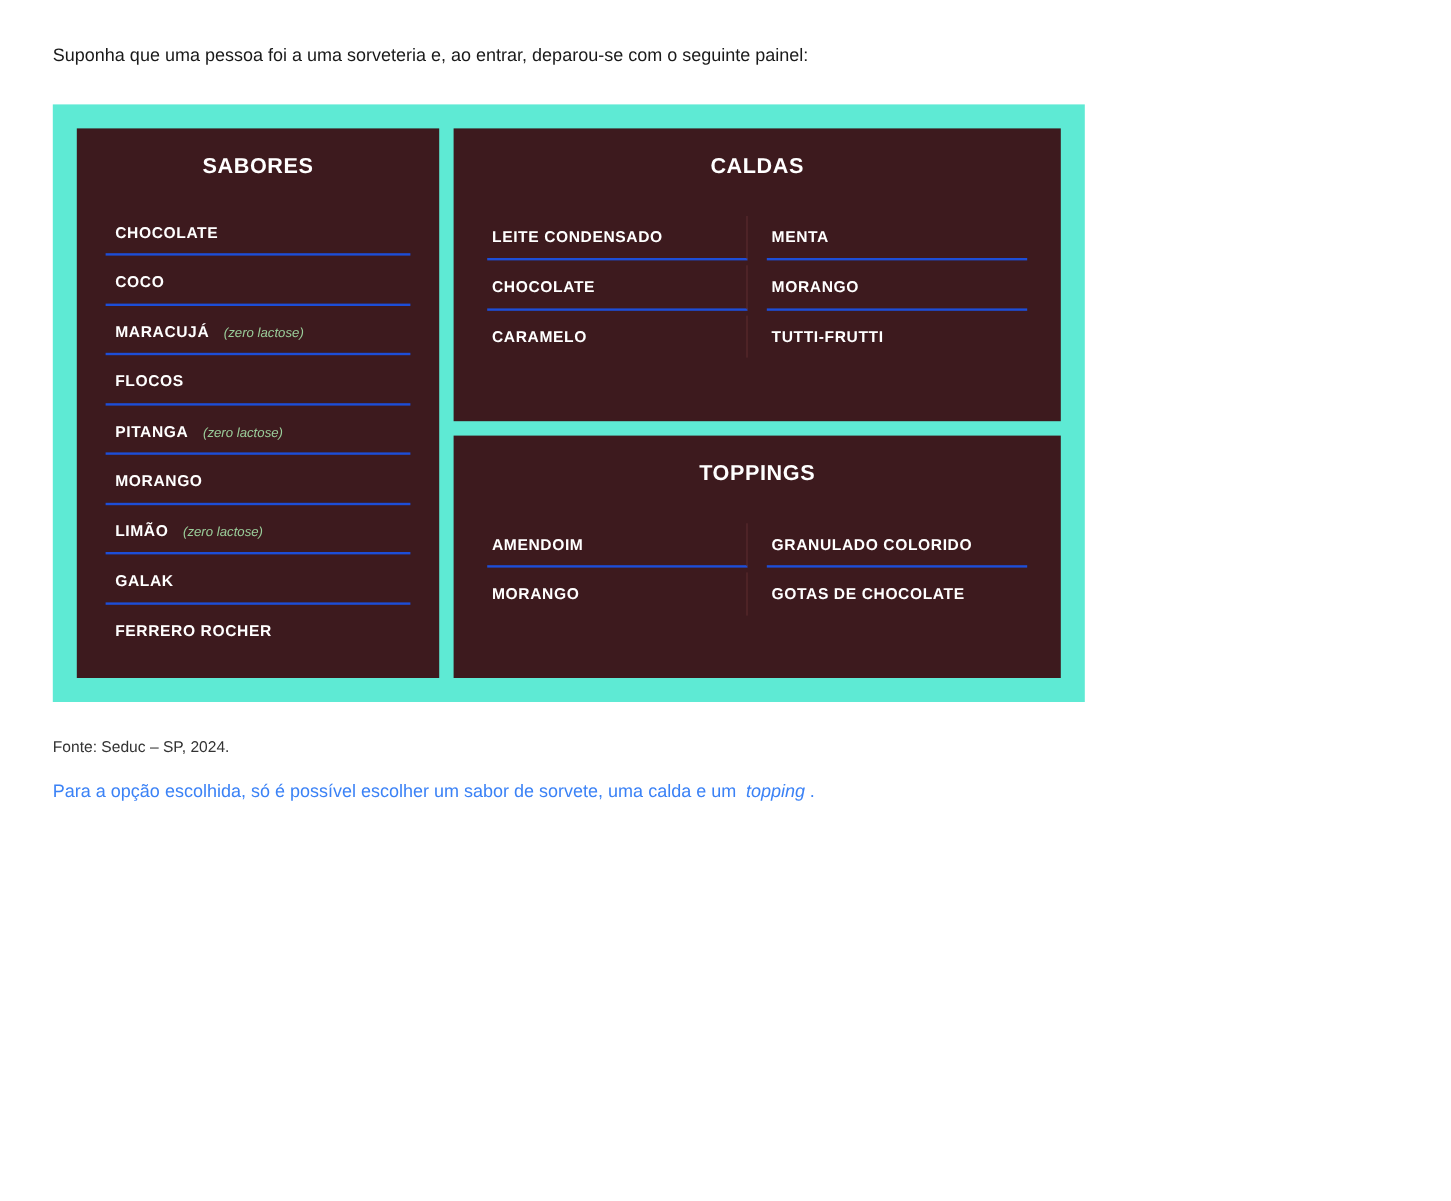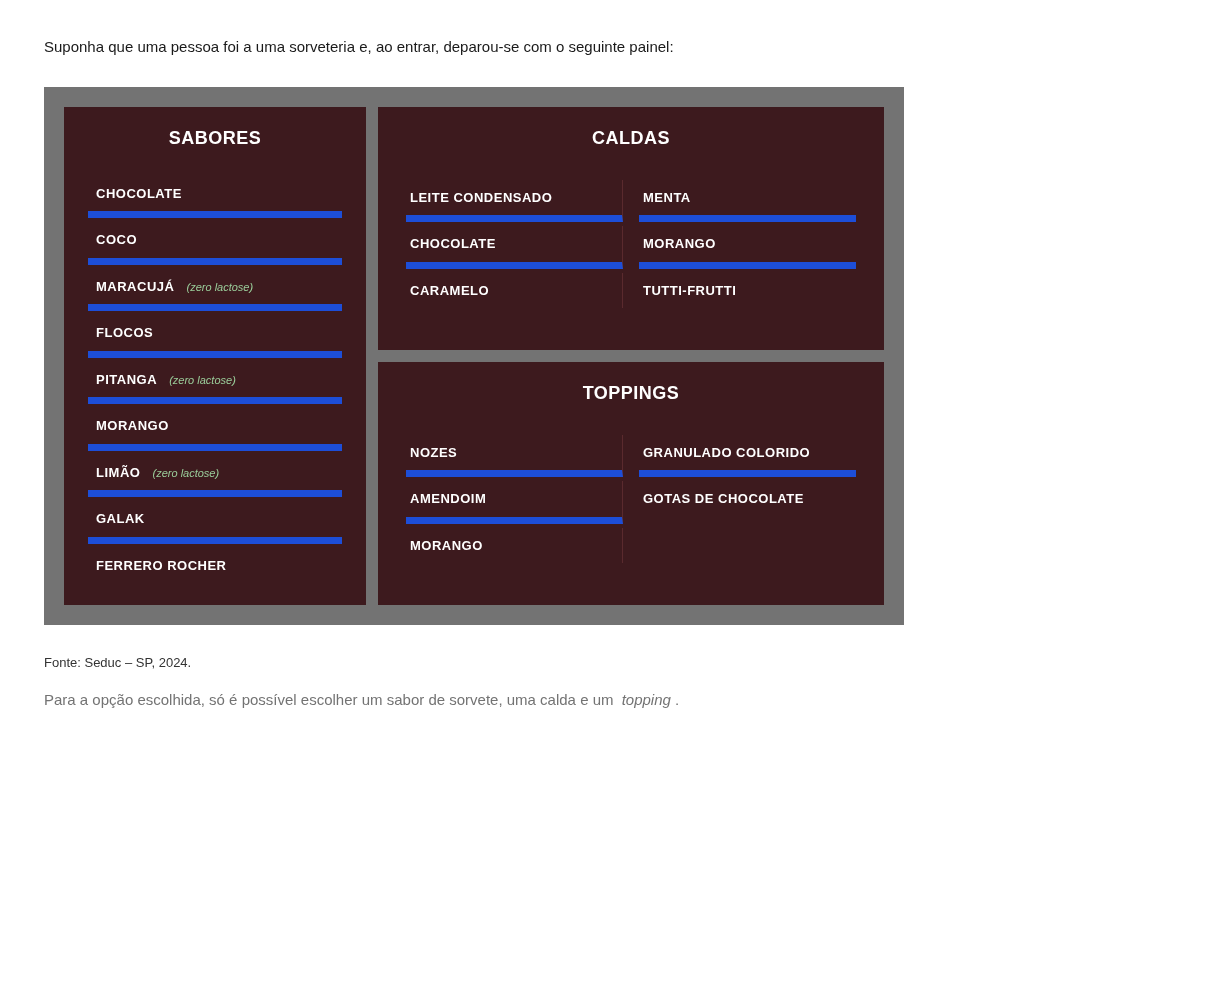--- a/index.html
+++ b/index.html
@@ -14,21 +14,21 @@
     }
 
     .intro-text {
       font-size: 15px;
       color: #1a1a1a;
       margin-bottom: 24px;
       max-width: 900px;
     }
 
     .panel-wrapper {
-      background: #737373;
+      background: #5eead4;
       padding: 12px;
       display: inline-block;
       margin-bottom: 24px;
       width: 860px;
     }
 
     .panel-grid {
       display: grid;
       grid-template-columns: 310px 1fr;
       grid-template-rows: auto auto;
@@ -63,21 +63,21 @@
       color: white;
       padding: 14px 8px 10px;
       letter-spacing: 0.5px;
     }
 
     .section-items {
       padding: 6px 16px 14px;
     }
 
     .item-row {
-      border-bottom: 7px solid #1d4ed8;
+      border-bottom: 2px solid #1d4ed8;
       padding: 8px 4px;
       font-size: 13px;
       font-weight: bold;
       color: white;
       letter-spacing: 0.5px;
     }
 
     .item-row:last-child {
       border-bottom: none;
     }
@@ -109,21 +109,21 @@
     }
 
     .fonte-text {
       font-size: 13px;
       color: #333;
       margin-bottom: 16px;
     }
 
     .footer-text {
       font-size: 15px;
-      color: #737373;
+      color: #3b82f6;
       max-width: 900px;
     }
 
     .footer-text em {
       font-style: italic;
     }
   </style>
 </head>
 <body>
 
@@ -183,21 +183,20 @@
           <div class="item-row">MORANGO</div>
           <div class="item-row">TUTTI-FRUTTI</div>
         </div>
       </div>
     </div>
 
     <div class="section toppings-section">
       <div class="section-header">TOPPINGS</div>
       <div class="two-col-items">
         <div class="col-left">
-          <div class="item-row">NOZES</div>
           <div class="item-row">AMENDOIM</div>
           <div class="item-row">MORANGO</div>
         </div>
         <div class="col-right">
           <div class="item-row">GRANULADO COLORIDO</div>
           <div class="item-row">GOTAS DE CHOCOLATE</div>
         </div>
       </div>
     </div>
 

